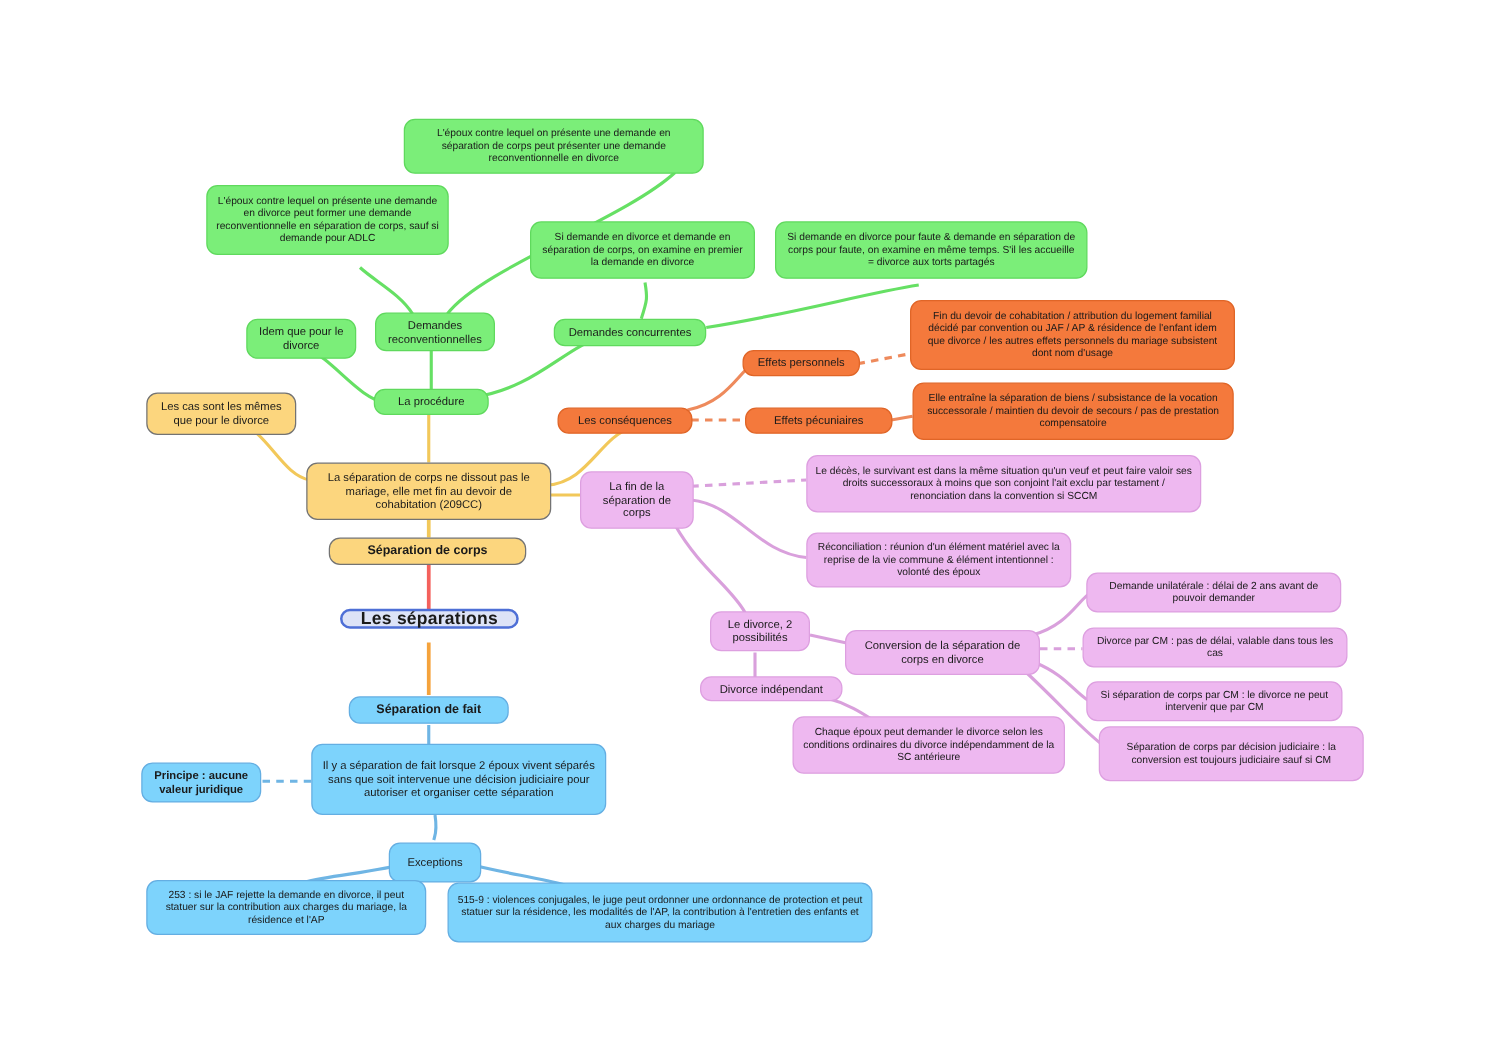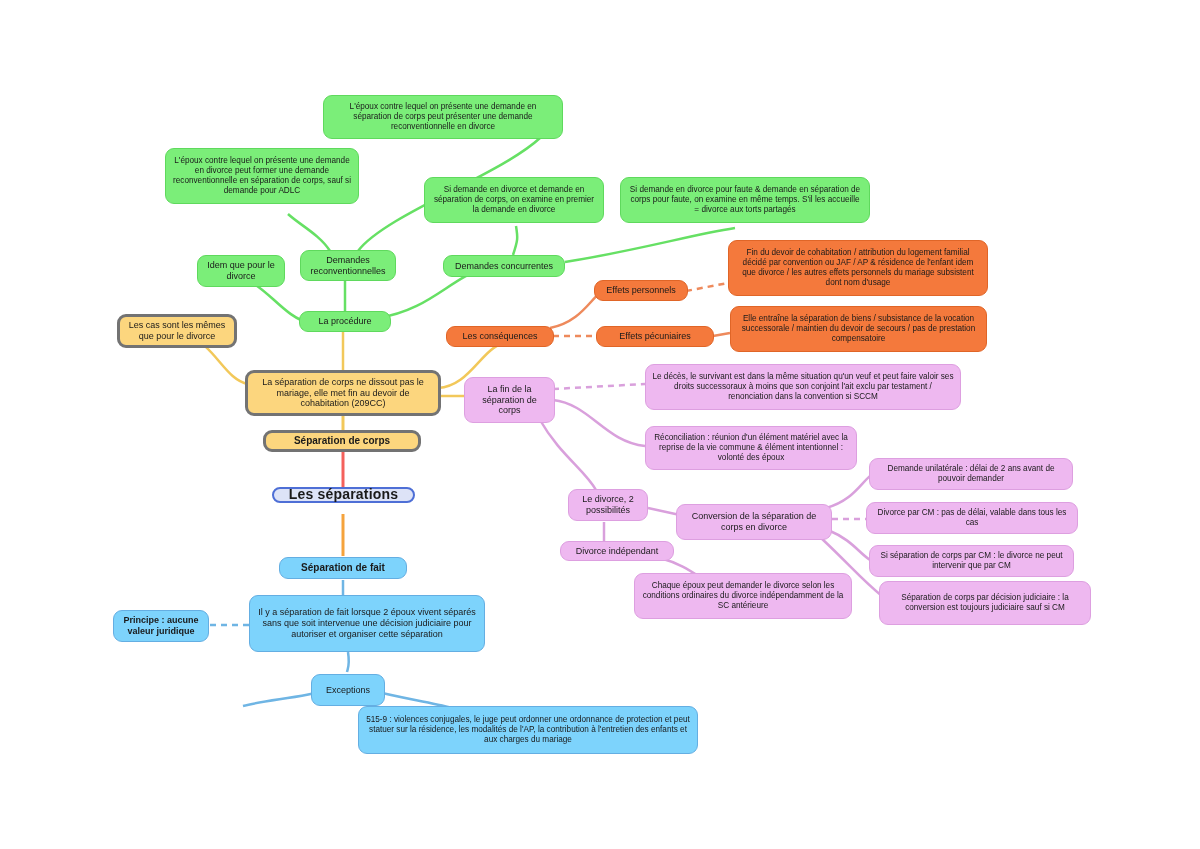--- a/index.html
+++ b/index.html
@@ -31,21 +31,21 @@
     line-height:1.22;
     color:#1a1a1a;
     padding:3px 6px;
     z-index:5;
   }
   .node span{display:block;width:100%;}
 
   
   .green   {background:#7BEE79; border:1px solid #5FD95D;}
   .orange  {background:#F4793C; border:1px solid #E06527;}
-  .yellow  {background:#FCD67E; border:3px solid #737373;}
+  .yellow  {background:#FCD67E; border:1px solid #737373;}
   .purple  {background:#EEB8F0; border:1px solid #DD9FE0;}
   .blue    {background:#7dd3fc; border:1px solid #64AEE2;}
   .root    {background:#DDE3F7; border:2px solid #4E6FD6; border-radius:13px;}
   .t8  {font-size:8.2px;}
   .t9  {font-size:9px;}
   .t10 {font-size:10px;}
   .bold{font-weight:bold;}
   .root span{font-size:14px; font-weight:bold; letter-spacing:.2px;}
 </style>
 </head>
@@ -220,18 +220,21 @@
   </div>
 
   <div class="node blue t9" style="left:113px; top:610px; width:96px; height:32px;font-weight:bold;">
     <span>Principe : aucune valeur juridique</span>
   </div>
 
   <div class="node blue t9" style="left:311px; top:674px; width:74px; height:32px;align-items:center;">
     <span>Exceptions</span>
   </div>
 
+  <div class="node blue t8" style="left:117px; top:704px; width:224px; height:44px;">
+    <span>253 : si le JAF rejette la demande en divorce, il peut statuer sur la contribution aux charges du mariage, la résidence et l'AP</span>
+  </div>
 
   <div class="node blue t8" style="left:358px; top:706px; width:340px; height:48px;">
     <span>515-9 : violences conjugales, le juge peut ordonner une ordonnance de protection et peut statuer sur la résidence, les modalités de l'AP, la contribution à l'entretien des enfants et aux charges du mariage</span>
   </div>
 
 </div>
 
 </body></html>

